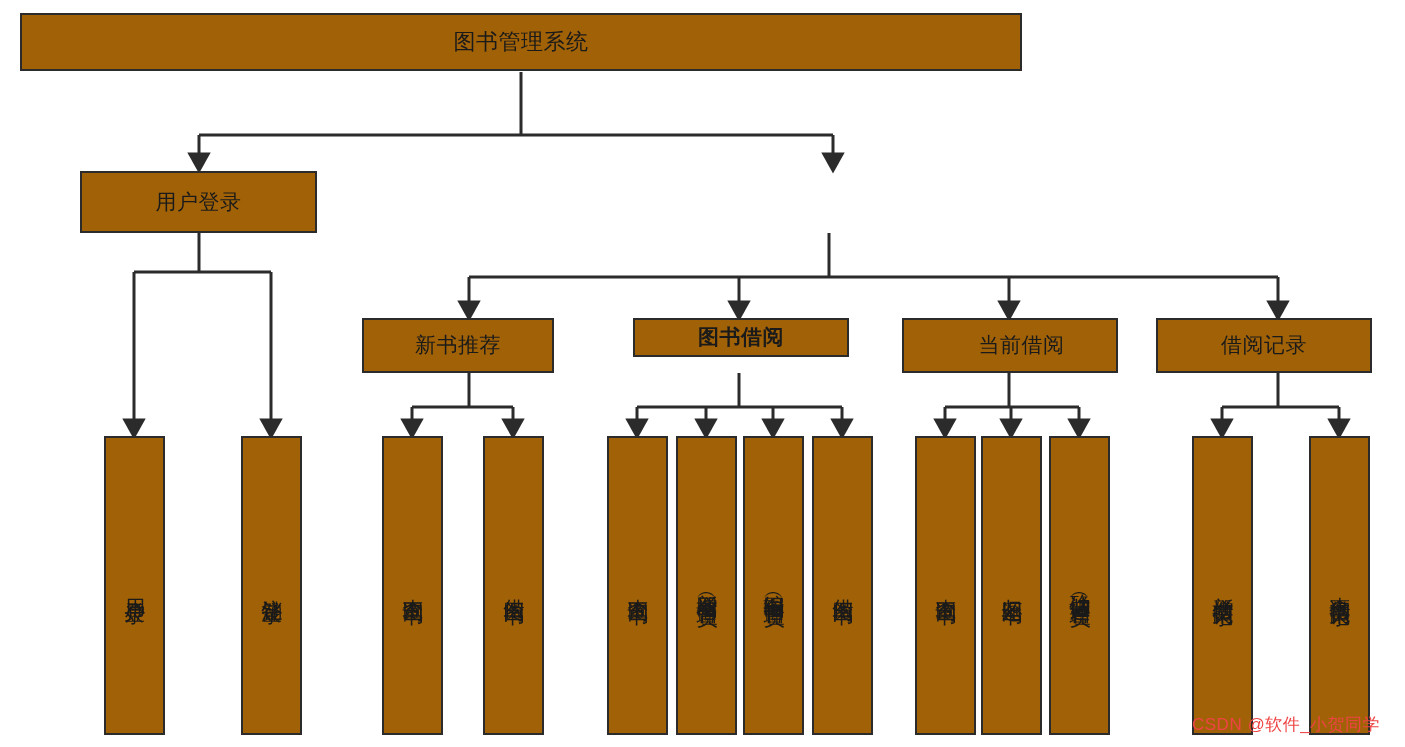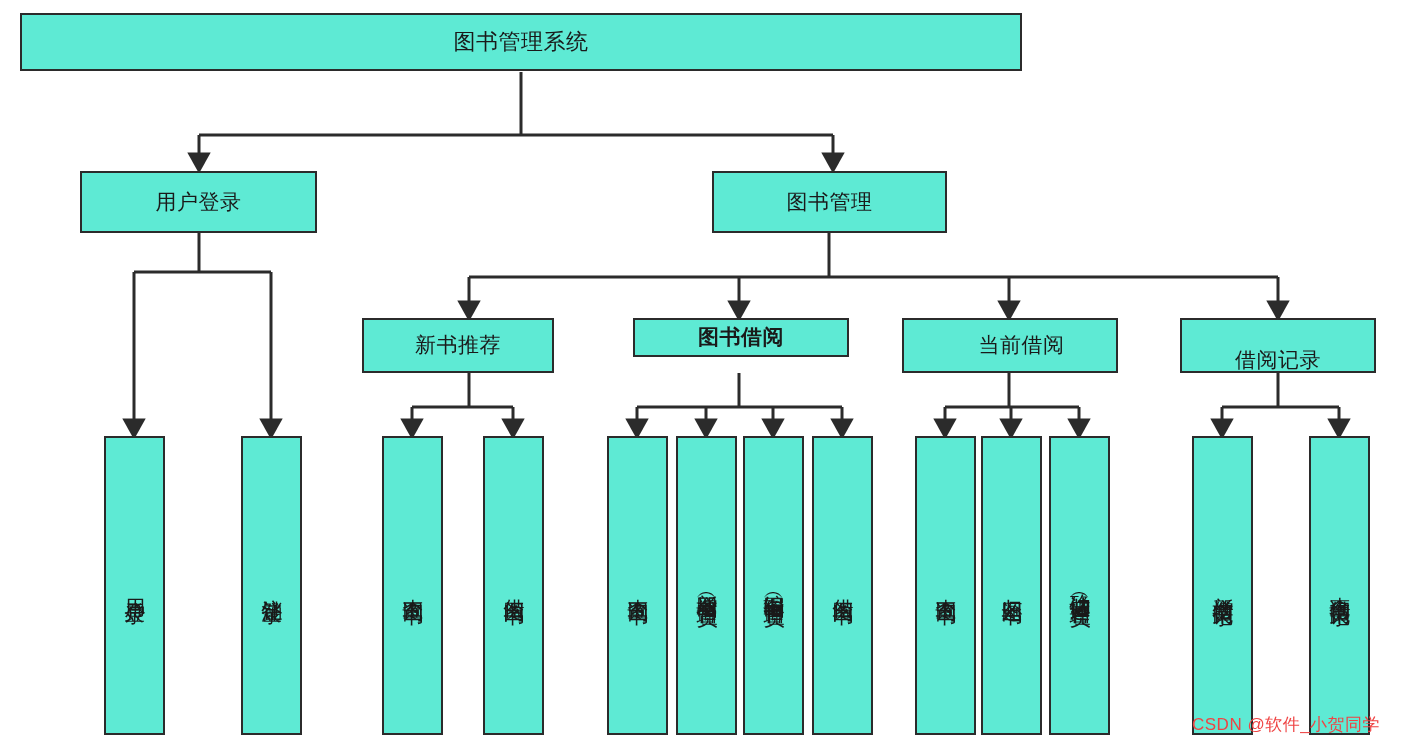--- a/index.html
+++ b/index.html
@@ -21,21 +21,21 @@
     position: absolute;
     left: 0;
     top: 0;
     width: 1405px;
     height: 747px;
     pointer-events: none;
   }
   .node {
     position: absolute;
     box-sizing: border-box;
-    background: #5eead4;
+    background: #a16207;
     border: 2px solid #2b2b2b;
     display: flex;
     align-items: center;
     justify-content: center;
     color: #1a1a1a;
     z-index: 2;
   }
   .node .label {
     display: block;
     text-align: center;
@@ -124,37 +124,34 @@
   </svg>
 
   <div class="node horizontal root" style="left:20px; top:13px; width:1002px; height:58px;">
     <span class="label">图书管理系统</span>
   </div>
 
   <div class="node horizontal" style="left:80px; top:171px; width:237px; height:62px;">
     <span class="label">用户登录</span>
   </div>
 
-  <div class="node horizontal" style="left:712px; top:171px; width:235px; height:62px;">
-    <span class="label">图书管理</span>
-  </div>
 
   <div class="node horizontal" style="left:362px; top:318px; width:192px; height:55px;">
     <span class="label">新书推荐</span>
   </div>
 
   <div class="node horizontal" style="left:633px; top:318px; width:216px; height:39px;font-weight:bold;">
     <span class="label">图书借阅</span>
   </div>
 
   <div class="node horizontal" style="left:902px; top:318px; width:216px; height:55px;padding-left:23px;">
     <span class="label">当前借阅</span>
   </div>
 
-  <div class="node horizontal" style="left:1180px; top:318px; width:196px; height:55px;align-items:flex-end;">
+  <div class="node horizontal" style="left:1156px; top:318px; width:216px; height:55px;">
     <span class="label">借阅记录</span>
   </div>
 
   <div class="node vertical" style="left:104px; top:436px; width:61px; height:299px;">
     <span class="label">用户登录</span>
   </div>
 
   <div class="node vertical" style="left:241px; top:436px; width:61px; height:299px;">
     <span class="label">注销登录</span>
   </div>

